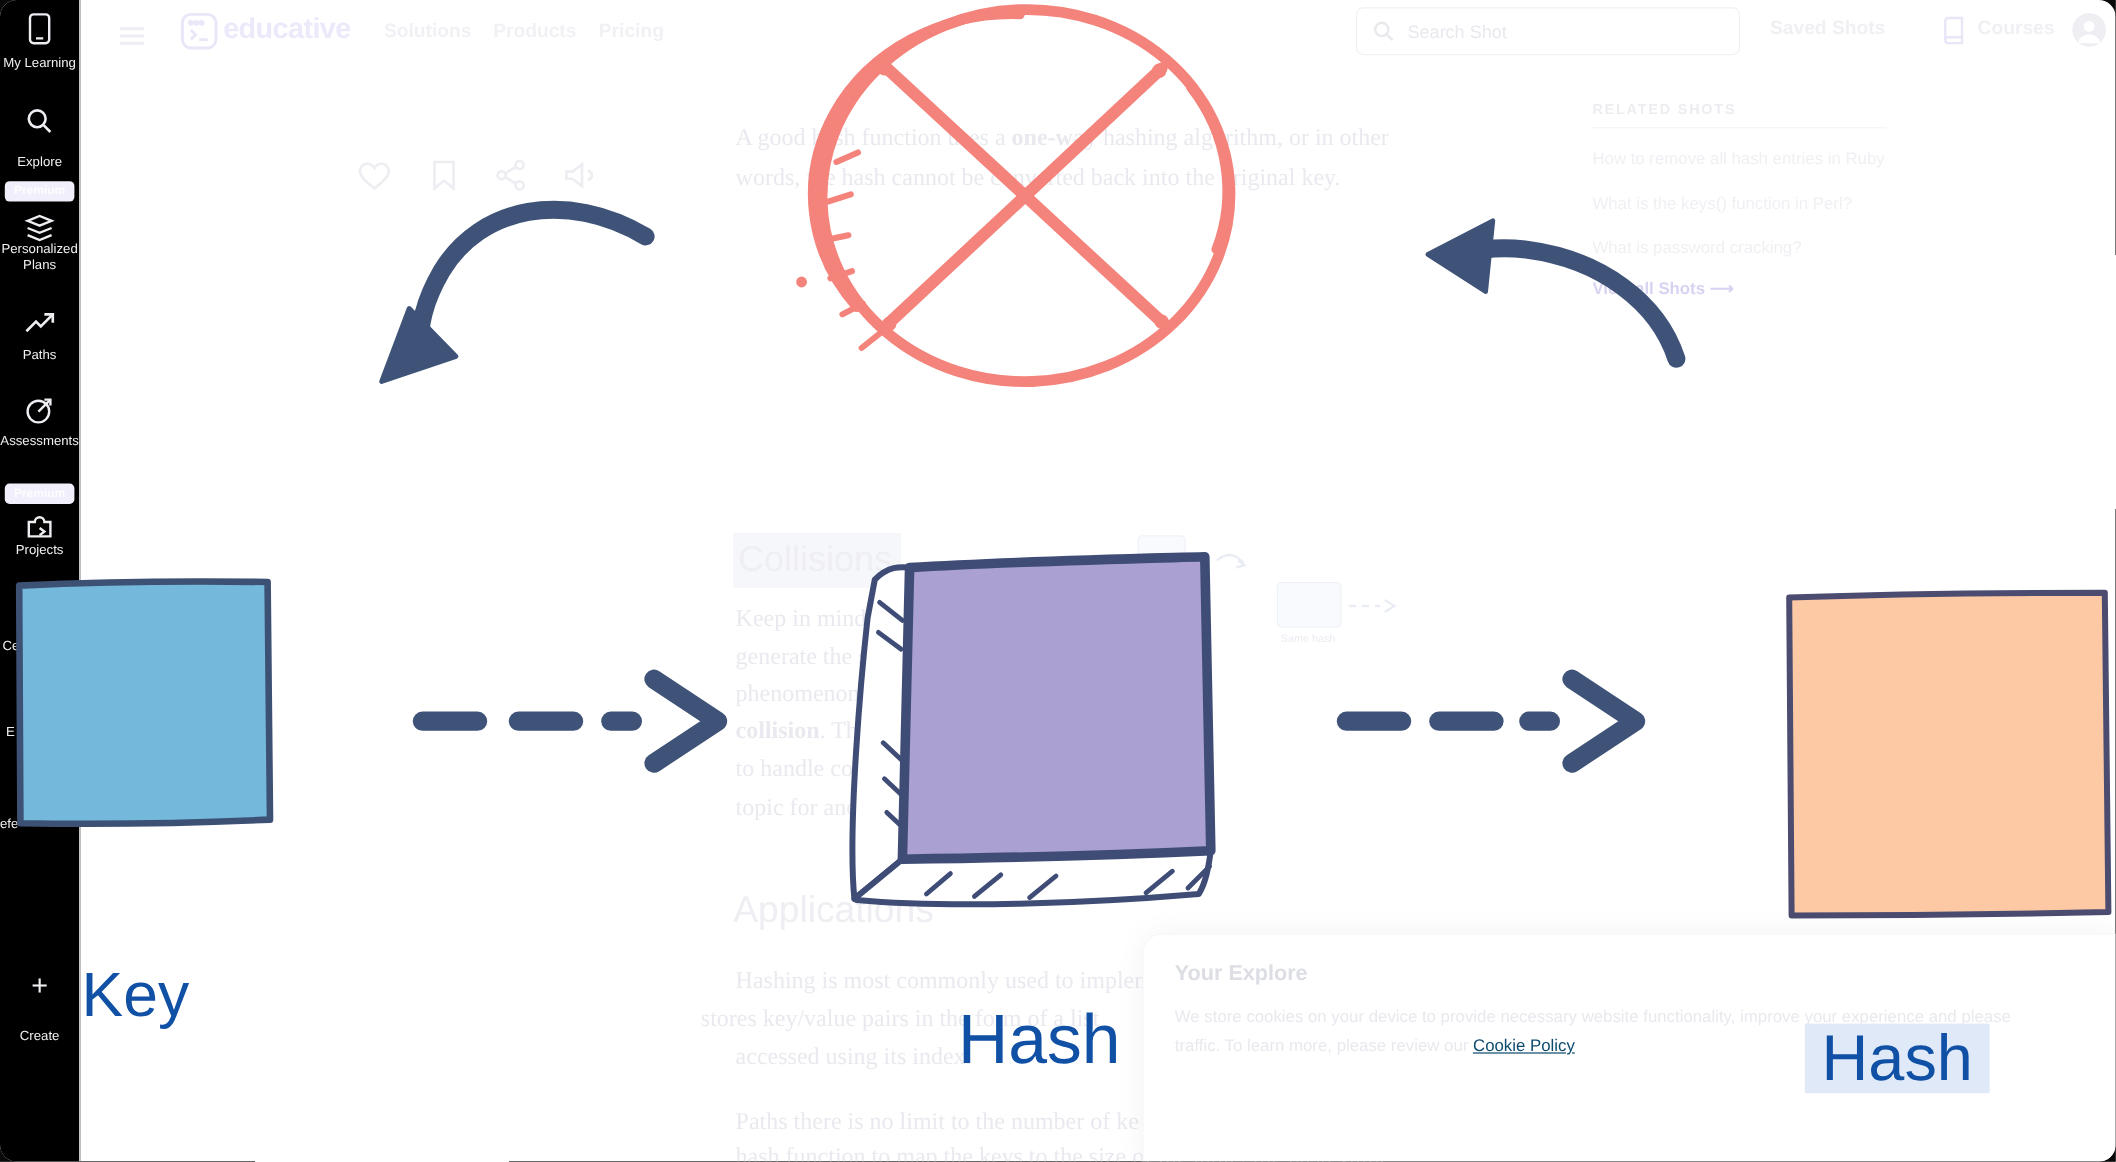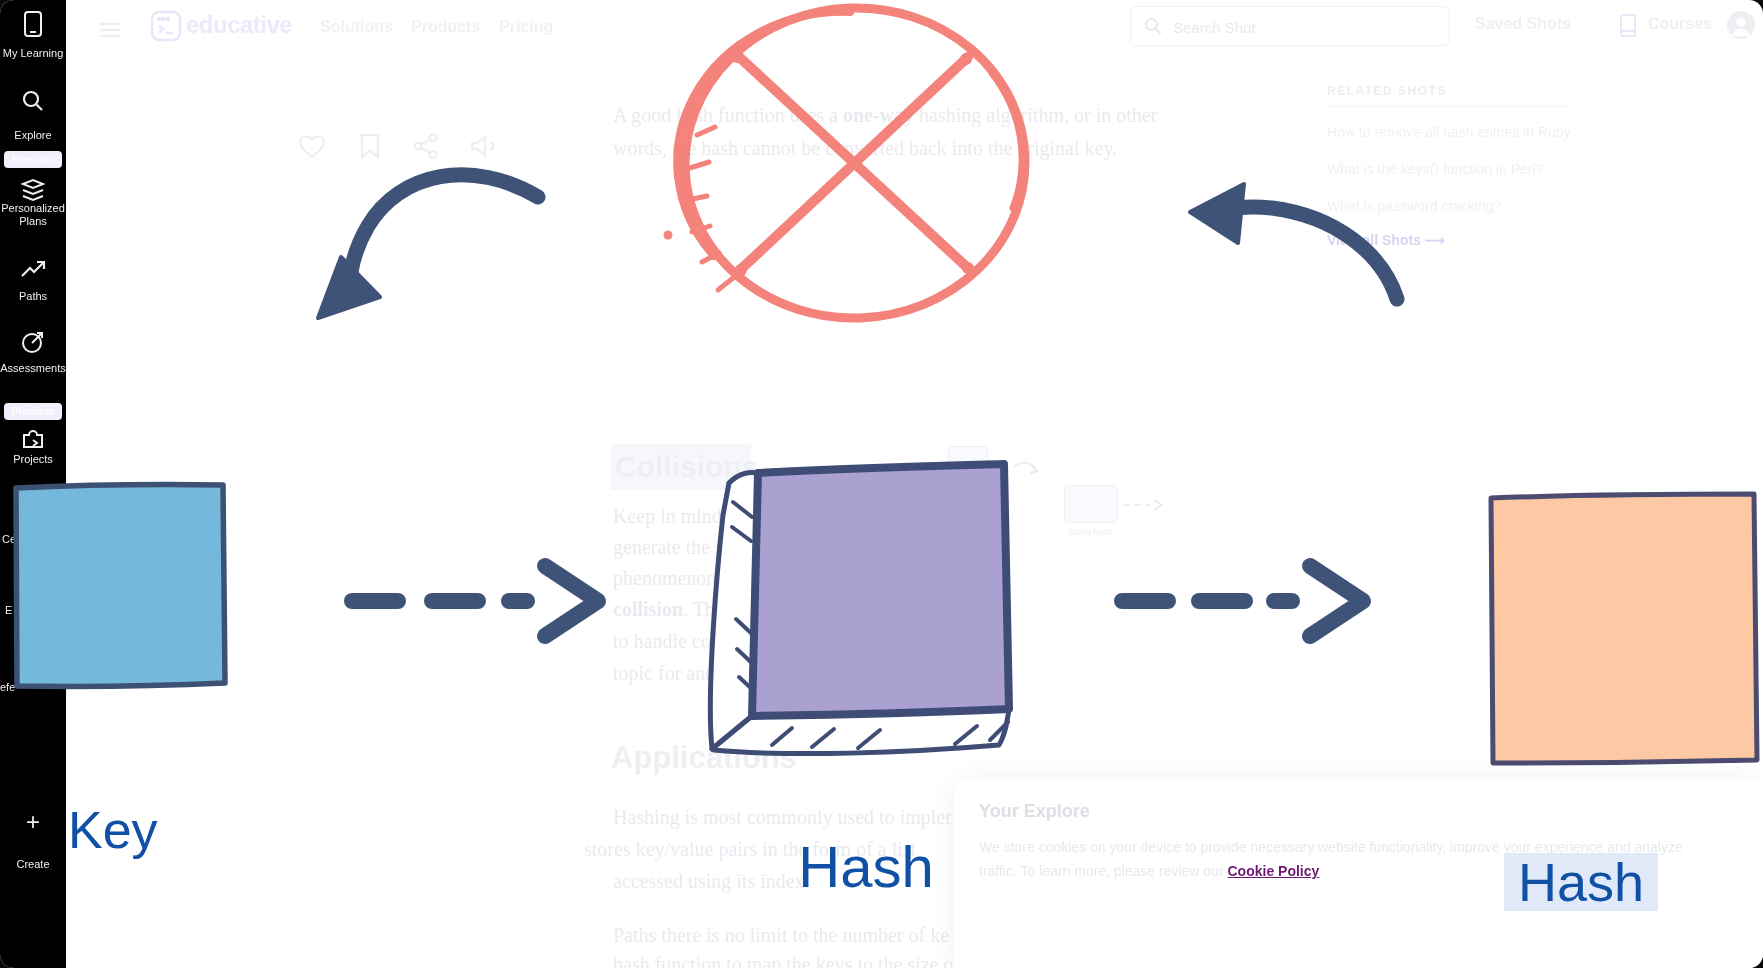--- a/index.html
+++ b/index.html
@@ -12,32 +12,32 @@
   .badge{position:absolute;left:4px;width:58px;height:17px;background:#f1effc;border-radius:4px;color:#fdfdfe;font-size:10px;font-weight:bold;text-align:center;line-height:17px;}
   .ic{color:#ededf2;}
   .nav-link{position:absolute;top:18px;font-size:16px;font-weight:bold;color:#f1f1f5;}
   .logo-text{position:absolute;left:186px;top:11px;font-size:24px;font-weight:bold;color:#eceafa;letter-spacing:-0.5px;}
   .search-box{position:absolute;left:1130px;top:6px;width:318px;height:38px;border:1.5px solid #f1f1f4;border-radius:6px;background:#fff;}
   .search-box input{position:absolute;left:40px;top:0;width:260px;height:38px;border:none;outline:none;font-size:15px;color:#cfcfda;background:transparent;font-family:"Liberation Sans",sans-serif;}
   .search-box input::placeholder{color:#e8e8ee;}
   .topitem{position:absolute;top:15px;font-size:16px;font-weight:bold;color:#f0f0f4;}
   .avatar{position:absolute;left:1727px;top:11px;width:28px;height:28px;border-radius:50%;background:#eeeef3;}
   .serifline{position:absolute;font-family:"Liberation Serif","DejaVu Serif",serif;font-size:20px;color:#e9e9ef;white-space:nowrap;}
-  .ghost-h{position:absolute;font-size:30px;font-weight:bold;color:#eeeef3;white-space:nowrap;}
+  .ghost-h{position:absolute;font-size:30px;font-weight:normal;color:#eeeef3;white-space:nowrap;}
   .hl{position:absolute;background:#f6f7fb;}
   .rel-h{position:absolute;left:1327px;font-size:12px;font-weight:bold;letter-spacing:1.5px;color:#ededf1;}
   .rel-link{position:absolute;left:1327px;font-size:14px;color:#f0f0f4;white-space:nowrap;}
   .rel-divider{position:absolute;left:1327px;top:106px;width:245px;height:1px;background:#f4f4f6;}
   .view-all{position:absolute;left:1327px;top:232px;font-size:14px;font-weight:bold;color:#d8d3f2;white-space:nowrap;}
   .mini-box{position:absolute;background:#f8fafd;border:1px solid #eef2f7;border-radius:4px;}
   .mini-label{position:absolute;font-size:9px;color:#e9ecf1;text-align:center;line-height:11px;}
   .cookie{position:absolute;left:952px;top:778px;width:811px;height:190px;background:#ffffff;border-radius:16px 0 0 0;box-shadow:0 0 24px rgba(40,40,60,0.05);border:1px solid #f7f7f9;}
   .cookie-title{position:absolute;left:26px;top:22px;font-size:18px;font-weight:bold;color:#dcdee4;}
   .cookie-line{position:absolute;left:26px;font-size:14px;color:#e8e9ee;white-space:nowrap;}
-  .cookie-link{color:#701a75;text-decoration:underline;font-weight:bold;}
+  .cookie-link{color:#0c4a6e;text-decoration:underline;font-weight:normal;}
   
   .overlay-label{position:absolute;font-family:"Liberation Sans",sans-serif;font-weight:500;color:#1050a5;z-index:30;}
   .hash-hl{position:absolute;left:1504px;top:853px;width:154px;height:58px;background:#e0e9f8;z-index:29;}
   svg.draw{position:absolute;left:0;top:0;z-index:20;}
   .layer2{z-index:25;}
 </style>
 </head>
 <body>
 
 <div class="screen">
@@ -217,21 +217,21 @@
     <div class="mini-box" style="left:1064px;top:485px;width:52px;height:36px"></div>
     <div class="mini-label" style="left:1062px;top:527px;width:56px">Same hash</div>
     <svg class="abs" style="left:1122px;top:496px" width="44" height="18" viewBox="0 0 44 18">
         <line x1="2" y1="9" x2="28" y2="9" stroke="#e9edf3" stroke-width="2" stroke-dasharray="6 5"></line>
         <path d="M32 4 l8 5 l-8 5" fill="none" stroke="#e9edf3" stroke-width="2"></path>
       </svg>
   </div>
 
   <div class="cookie layer2">
     <div class="cookie-title">Your Explore</div>
-    <div class="cookie-line" style="top:60px">We store cookies on your device to provide necessary website functionality, improve your experience and analyze</div>
+    <div class="cookie-line" style="top:60px">We store cookies on your device to provide necessary website functionality, improve your experience and please</div>
     <div class="cookie-line" style="top:84px"><span>traffic. To learn more, please review our </span><a class="cookie-link">Cookie Policy</a></div>
   </div>
 
   <svg class="draw" width="1763" height="968" viewBox="0 0 1763 968">
 
     <path d="M16,488 C80,485 160,484 223,485 L225,683 C160,686 80,687 17,686 Z" fill="#74b9dc" stroke="#3d5174" stroke-width="5.5" stroke-linejoin="round"></path>
 
     <g>
 
       <path d="M729,483 C740,472 750,472 758,473 L752,716 L712,749 C706,690 718,560 723,515 Z" fill="#ffffff" stroke="#3f4d76" stroke-width="5" stroke-linejoin="round"></path>

